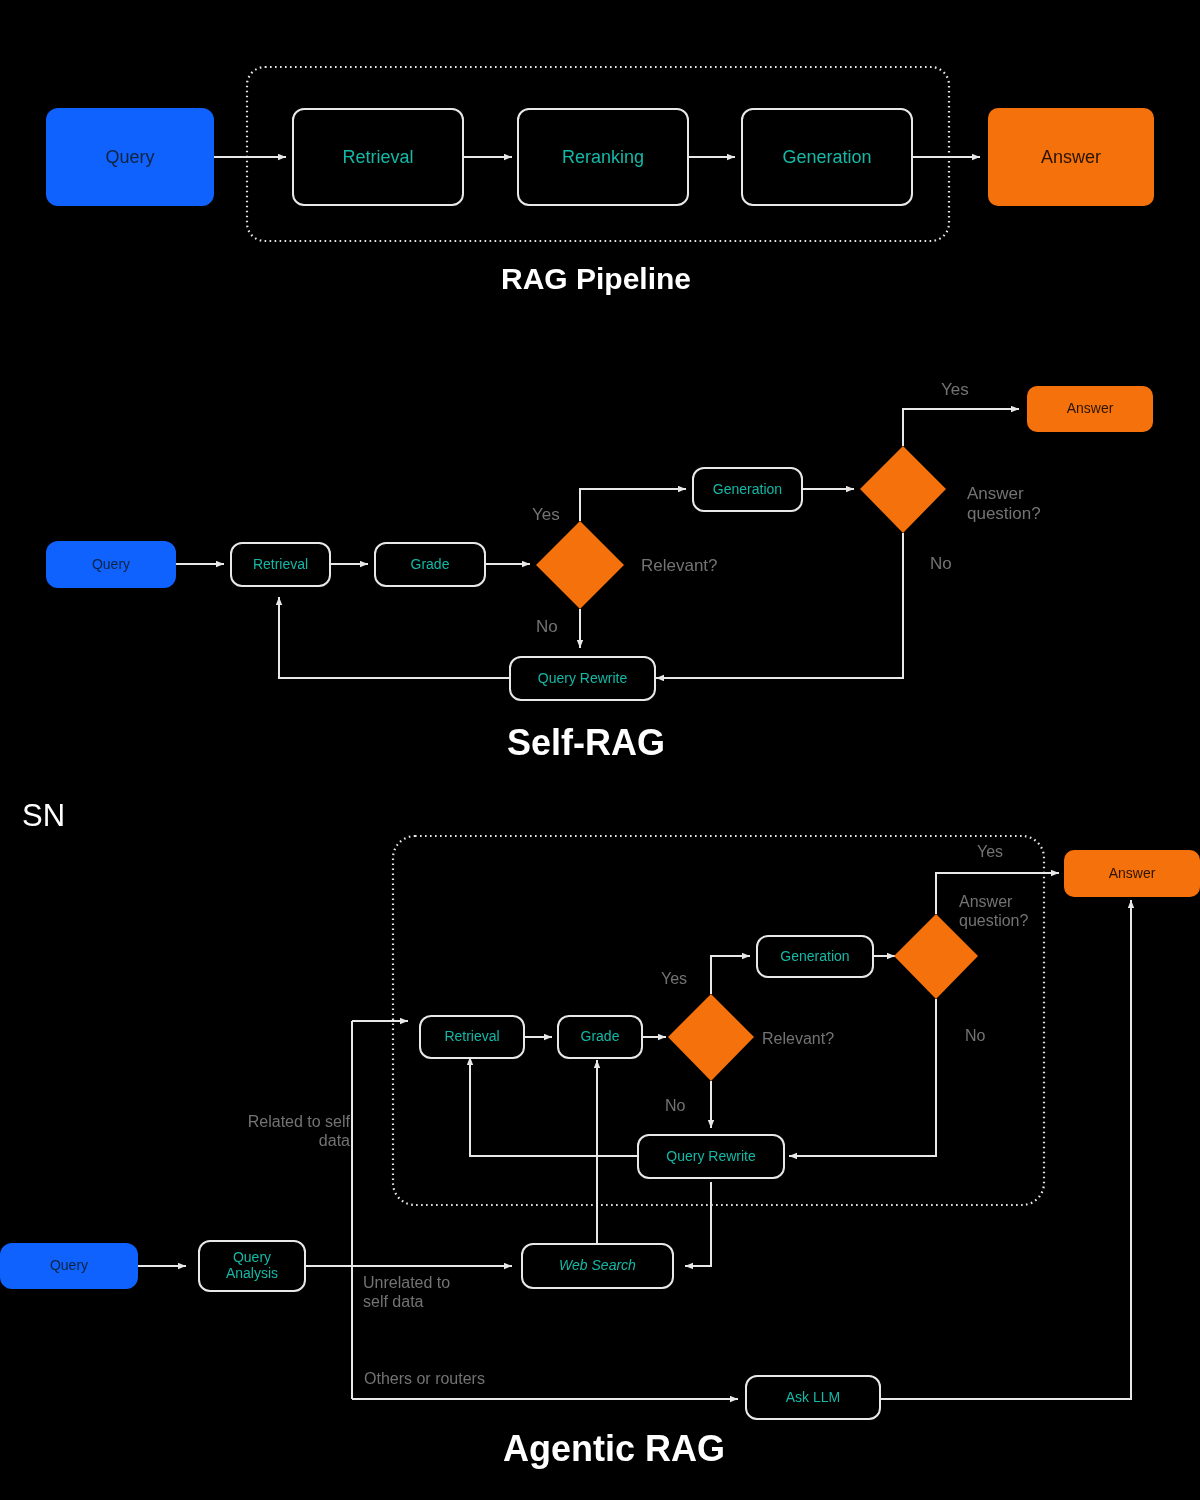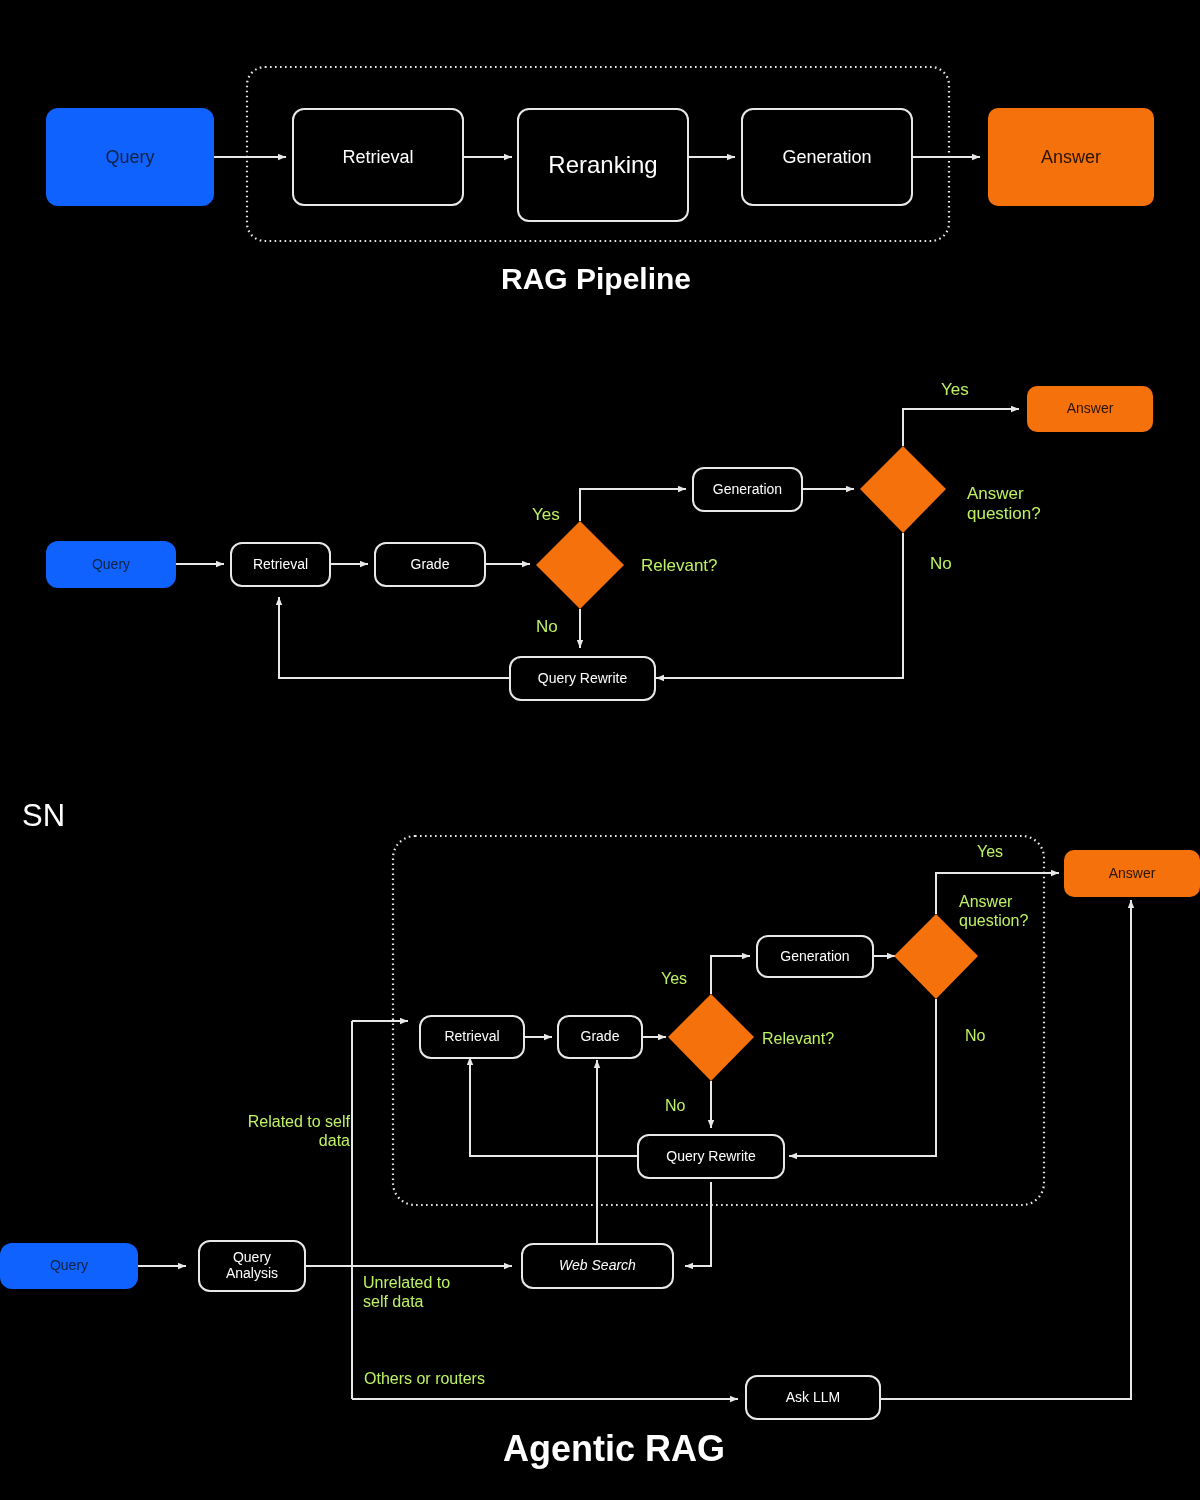--- a/index.html
+++ b/index.html
@@ -1,23 +1,23 @@
 <!DOCTYPE html>
 <html><head>
 <meta charset="utf-8">
 <style>
   html,body{margin:0;padding:0;background:#000;}
   body{width:1200px;height:1500px;overflow:hidden;font-family:"Liberation Sans",sans-serif;}
   #stage{position:relative;width:1200px;height:1500px;background:#000;}
   svg.layer{position:absolute;left:0;top:0;width:1200px;height:1500px;overflow:visible;}
   .node{position:absolute;box-sizing:border-box;display:flex;align-items:center;justify-content:center;text-align:center;line-height:1.12;}
-  .nd-plain{border:2px solid #e8e8e8;border-radius:12px;color:#ffffff;background:#000;}
+  .nd-plain{border:2px solid #e8e8e8;border-radius:12px;color:#14b8a6;background:#000;}
   .nd-blue{background:#0f62fe;color:#10233f;border-radius:12px;}
   .nd-orange{background:#f4710b;color:#2a1400;border-radius:10px;}
-  .lbl{position:absolute;color:#bef264;white-space:pre;line-height:1.18;}
+  .lbl{position:absolute;color:#737373;white-space:pre;line-height:1.18;}
   .title{position:absolute;color:#fff;font-weight:bold;text-align:center;}
   .sn{position:absolute;color:#ffffff;}
 </style>
 </head>
 <body>
 
 <div id="stage">
 
   <svg class="layer" viewBox="0 0 1200 1500">
     <defs>
@@ -65,21 +65,21 @@
       <path d="M597,1243 V1060" marker-end="url(#ah)"></path>
       <path d="M861,1399 H1131 V900" marker-end="url(#ah)"></path>
 
     </g>
   </svg>
 
   <div class="node nd-blue" style="left:46px;top:108px;width:168px;height:98px;font-size:18px;">Query</div>
 
   <div class="node nd-plain" style="left:292px;top:108px;width:172px;height:98px;font-size:18px;">Retrieval</div>
 
-  <div class="node nd-plain" style="left:517px;top:108px;width:172px;height:114px;font-size:24px;">Reranking</div>
+  <div class="node nd-plain" style="left:517px;top:108px;width:172px;height:98px;font-size:18px;">Reranking</div>
 
   <div class="node nd-plain" style="left:741px;top:108px;width:172px;height:98px;font-size:18px;">Generation</div>
 
   <div class="node nd-orange" style="left:988px;top:108px;width:166px;height:98px;font-size:18px;">Answer</div>
 
   <div class="title" style="left:12px;top:262px;width:1168px;font-size:30px;">RAG Pipeline</div>
 
   <div class="node nd-blue" style="left:46px;top:541px;width:130px;height:47px;font-size:14px;">Query</div>
 
   <div class="node nd-plain" style="left:230px;top:542px;width:101px;height:45px;font-size:14px;">Retrieval</div>
@@ -98,20 +98,21 @@
   </svg>
 
   <div class="lbl" style="left:532px;top:505px;font-size:17px;">Yes</div>
   <div class="lbl" style="left:536px;top:617px;font-size:17px;">No</div>
   <div class="lbl" style="left:641px;top:556px;font-size:17px;">Relevant?</div>
   <div class="lbl" style="left:941px;top:380px;font-size:17px;">Yes</div>
   <div class="lbl" style="left:930px;top:554px;font-size:17px;">No</div>
   <div class="lbl" style="left:967px;top:484px;font-size:17px;">Answer
 question?</div>
 
+  <div class="title" style="left:0;top:722px;width:1172px;font-size:36px;">Self-RAG</div>
 
   <div class="sn" style="left:22px;top:798px;font-size:31px;">SN</div>
 
   <div class="node nd-blue" style="left:0;top:1243px;width:138px;height:46px;font-size:14px;">Query</div>
 
   <div class="node nd-plain" style="left:198px;top:1240px;width:108px;height:52px;font-size:14px;white-space:pre-line;">Query
 Analysis</div>
 
   <div class="node nd-plain" style="left:419px;top:1015px;width:106px;height:44px;font-size:14px;">Retrieval</div>
 

